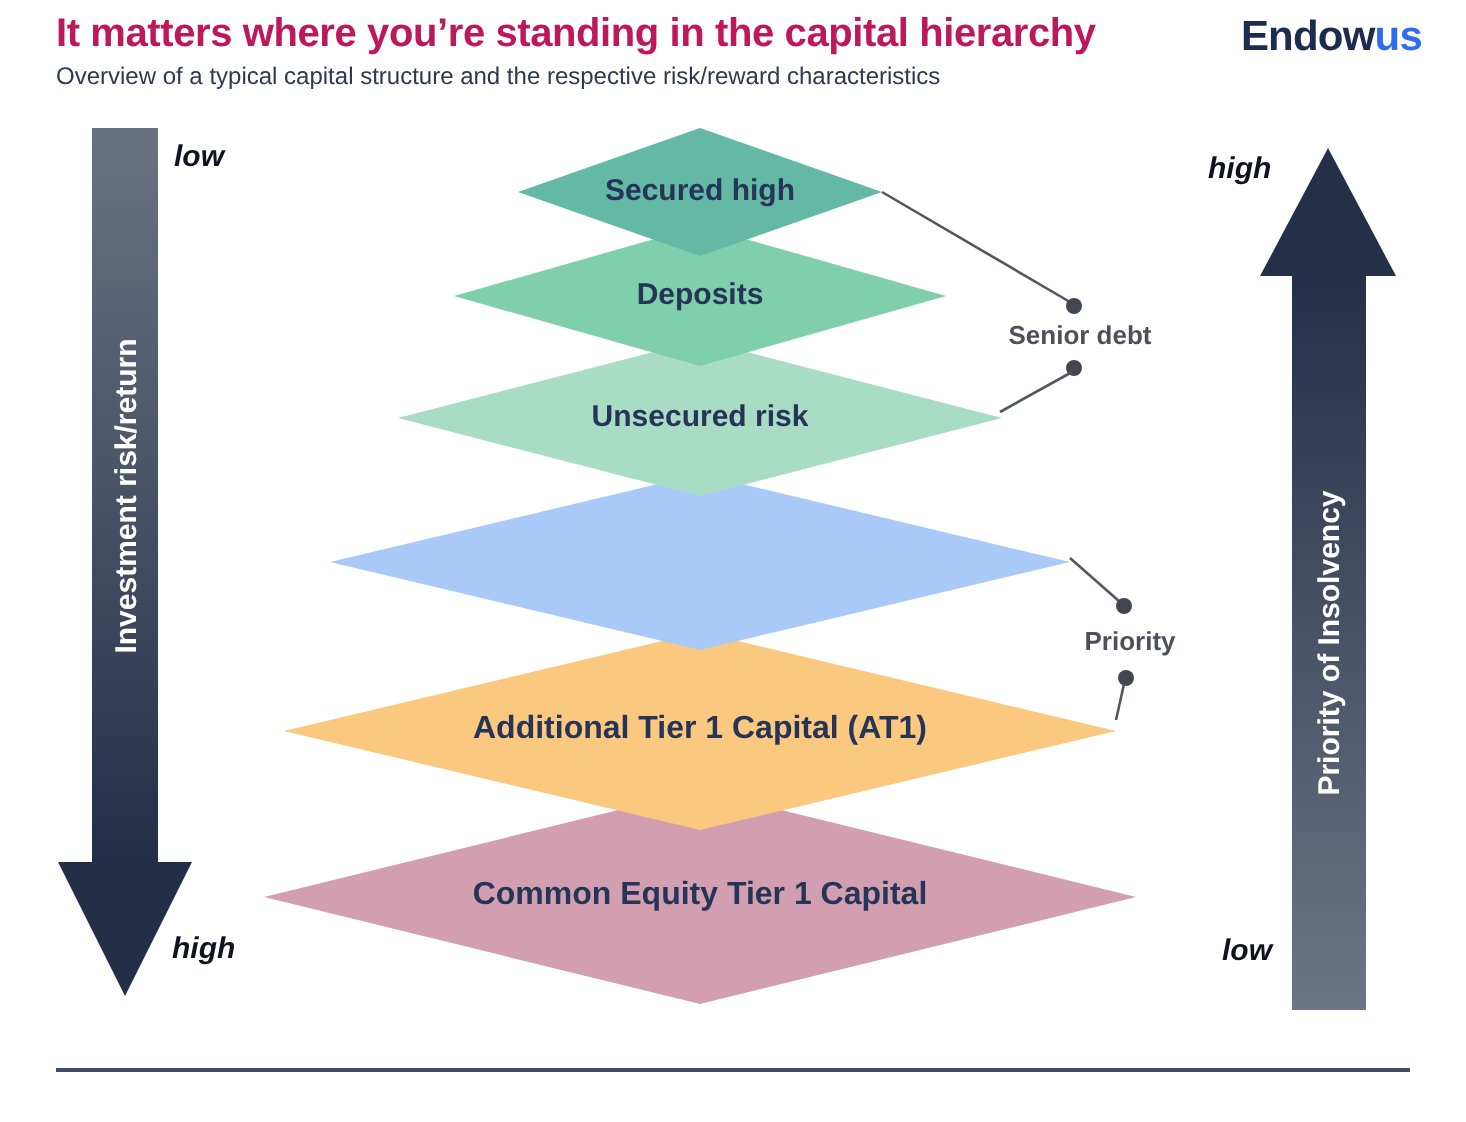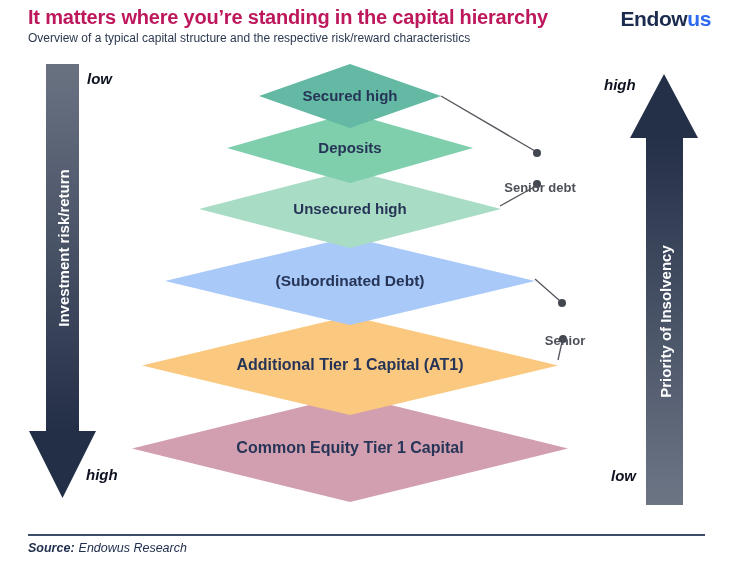--- a/index.html
+++ b/index.html
@@ -68,21 +68,21 @@
   .d1{left:259px;top:64px; width:182px;height:64px; z-index:16;font-size:15px;}
   .d2{left:227px;top:113px;width:246px;height:70px; z-index:15;font-size:15px;}
   .d3{left:199px;top:170px;width:302px;height:78px; z-index:14;font-size:15px;}
   .d4{left:165px;top:237px;width:370px;height:88px; z-index:13;font-size:15.5px;}
   .d5{left:142px;top:316px;width:416px;height:99px; z-index:12;font-size:16px;}
   .d6{left:132px;top:395px;width:436px;height:107px;z-index:11;font-size:16px;}
   
   .conn-svg{position:absolute;left:0;top:0;width:733px;height:561px;z-index:20;pointer-events:none;}
   .ann-label{
     position:absolute;z-index:21;font-size:13px;font-weight:700;color:#4d5058;
-    text-align:center;white-space:nowrap;margin-top:20px;
+    text-align:center;white-space:nowrap;
   }
   .ann-senior{left:490px;top:160px;width:100px;}
   .ann-hybrids{left:525px;top:313px;width:80px;}
   
   .footer-line{
     position:absolute;left:28px;top:534px;width:677px;height:2px;background:#3c4d68;
   }
   .source{
     position:absolute;left:28px;top:541px;font-size:12.5px;font-style:italic;color:#21304e;
   }
@@ -109,41 +109,40 @@
   <div class="axis-end high-right">high</div>
   <div class="axis-end low-right">low</div>
 
   <div class="diamond d1" style="background: rgb(99, 185, 163);">
     <div><span>Secured high</span><span class="l2"></span></div>
   </div>
   <div class="diamond d2" style="background: rgb(127, 206, 172); text-align: right;">
     <div><span>Deposits</span><span class="l2"></span></div>
   </div>
   <div class="diamond d3" style="background: rgb(169, 220, 196);">
-    <div><span>Unsecured high</span><span class="l2"></span></div>
+    <div><span>Unsecured risk</span><span class="l2"></span></div>
   </div>
   <div class="diamond d4" style="background: rgb(169, 201, 248);">
-    <div><span class="l2">(Subordinated Debt)</span></div>
+    <div></div>
   </div>
   <div class="diamond d5" style="background: rgb(250, 200, 126); align-items: center;">
     <div><span>Additional Tier 1 Capital (AT1)</span><span class="l2"></span></div>
   </div>
   <div class="diamond d6" style="background: rgb(210, 159, 176);">
     <div><span>Common Equity Tier 1 Capital</span></div>
   </div>
 
   <svg class="conn-svg" viewBox="0 0 733 561">
     <line x1="441" y1="96" x2="535" y2="151" stroke="#53565c" stroke-width="1.3"></line>
     <circle cx="537" cy="153" r="4" fill="#43474f"></circle>
     <circle cx="537" cy="184" r="4" fill="#43474f"></circle>
     <line x1="536" y1="186" x2="500" y2="206" stroke="#53565c" stroke-width="1.3"></line>
     <line x1="535" y1="279" x2="560" y2="301" stroke="#53565c" stroke-width="1.3"></line>
     <circle cx="562" cy="303" r="4" fill="#43474f"></circle>
     <circle cx="563" cy="339" r="4" fill="#43474f"></circle>
     <line x1="562" y1="342" x2="558" y2="360" stroke="#53565c" stroke-width="1.3"></line>
   </svg>
   <div class="ann-label ann-senior">Senior debt</div>
-  <div class="ann-label ann-hybrids">Senior</div>
+  <div class="ann-label ann-hybrids">Priority</div>
 
   <div class="footer-line"></div>
-  <div class="source"><span class="src-label">Source:</span><span>Endowus Research</span></div>
 
 </div>
 
 </body></html>

